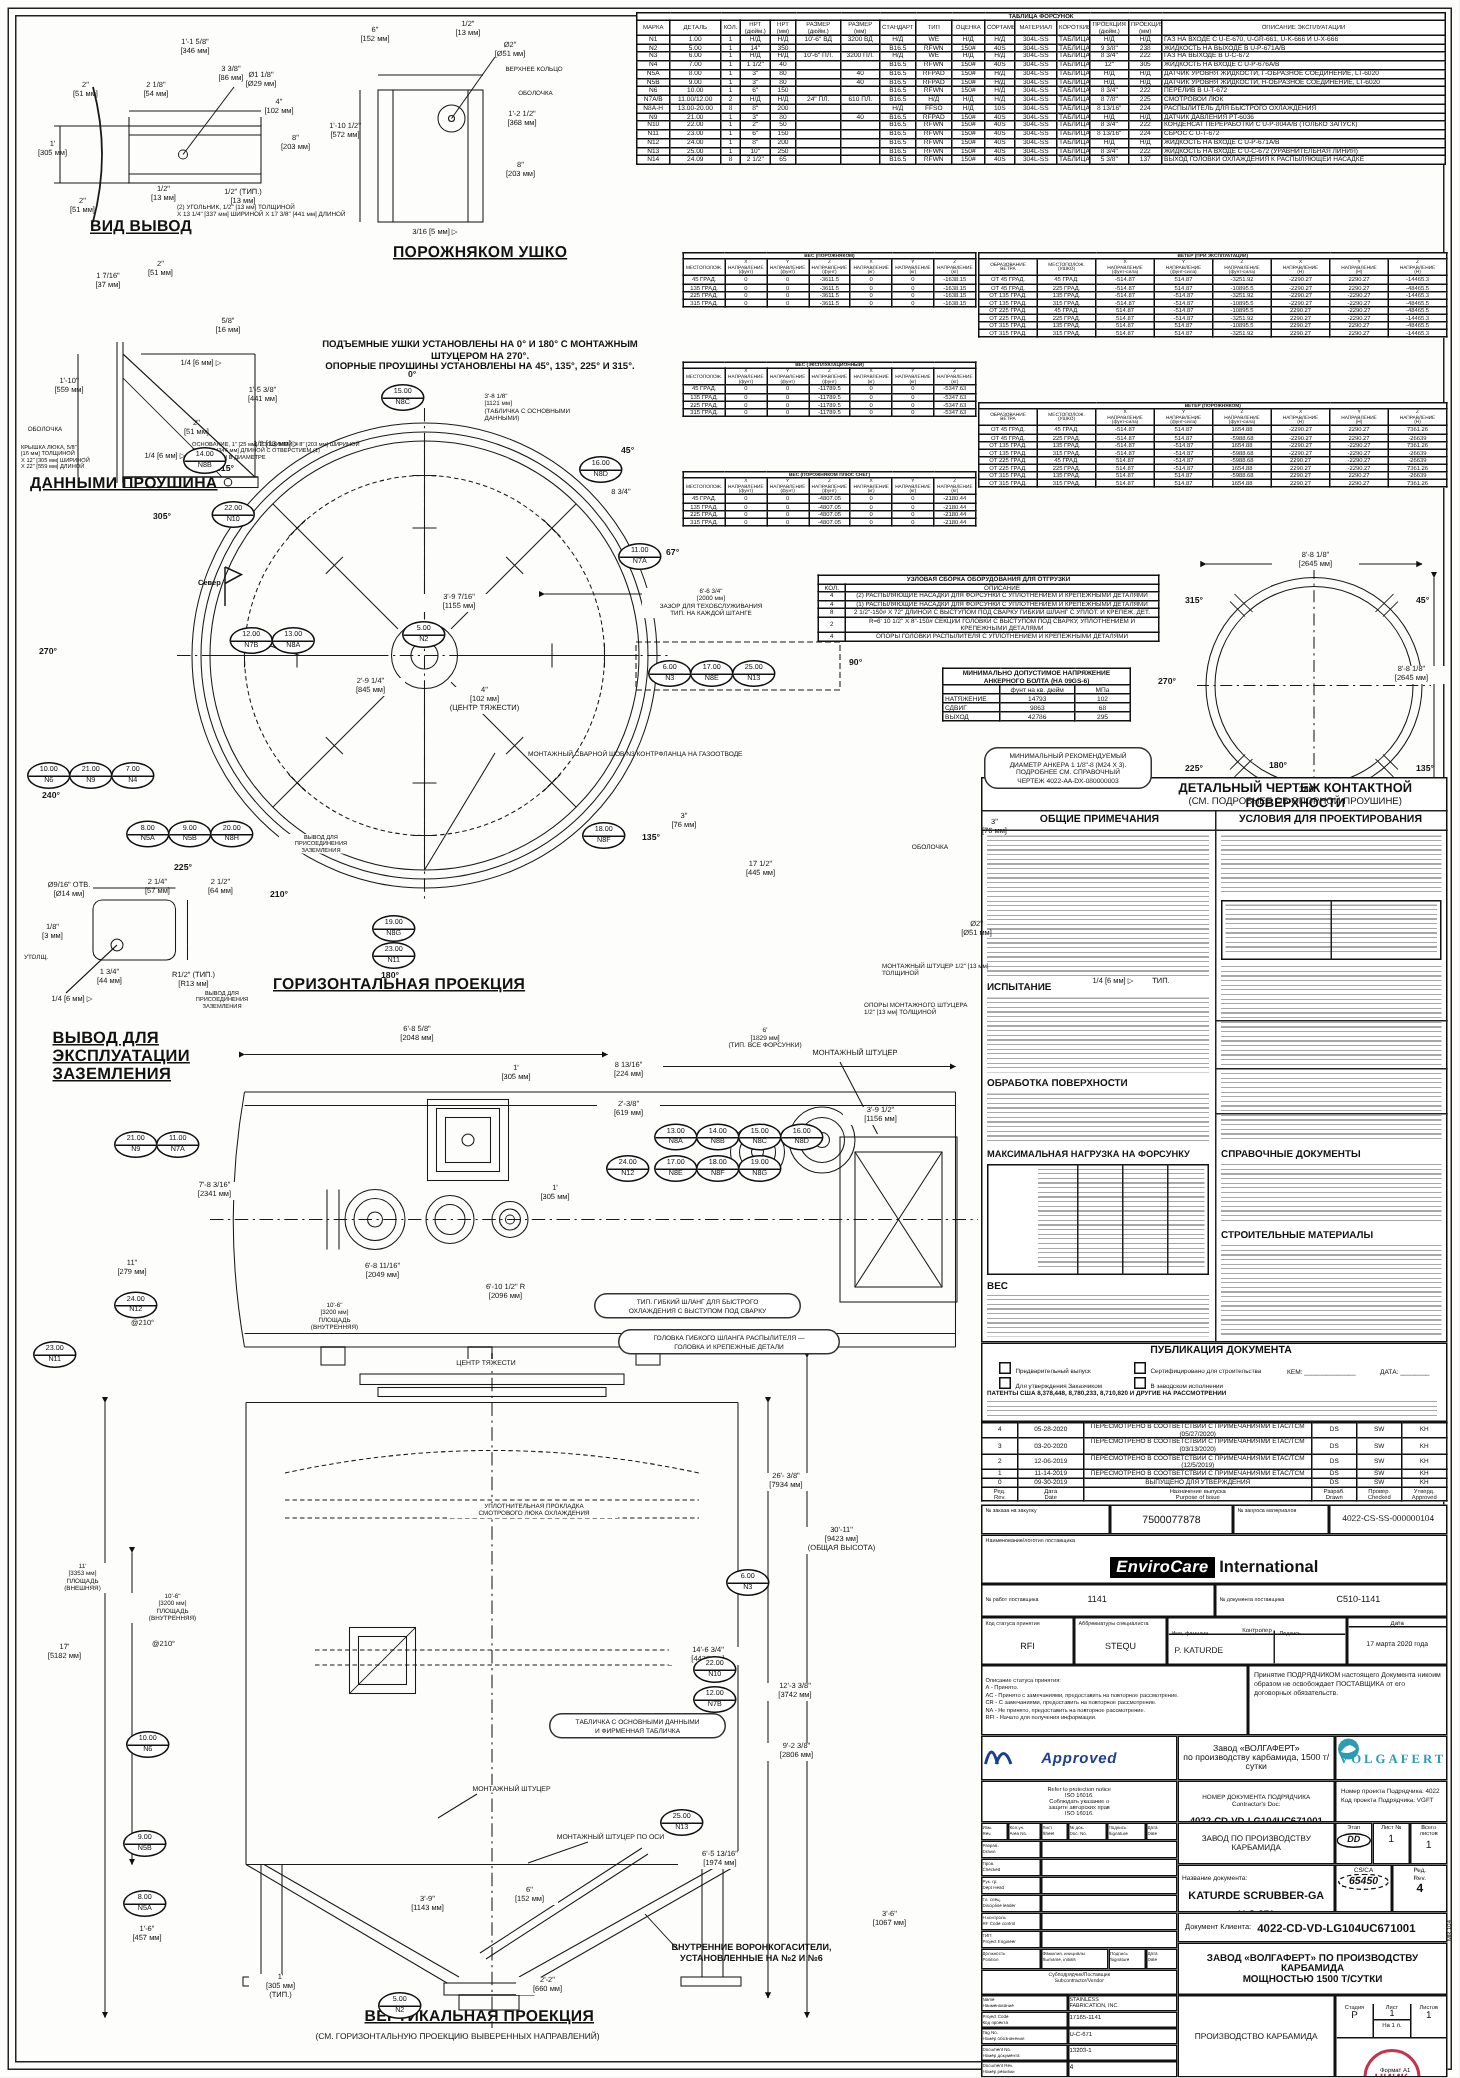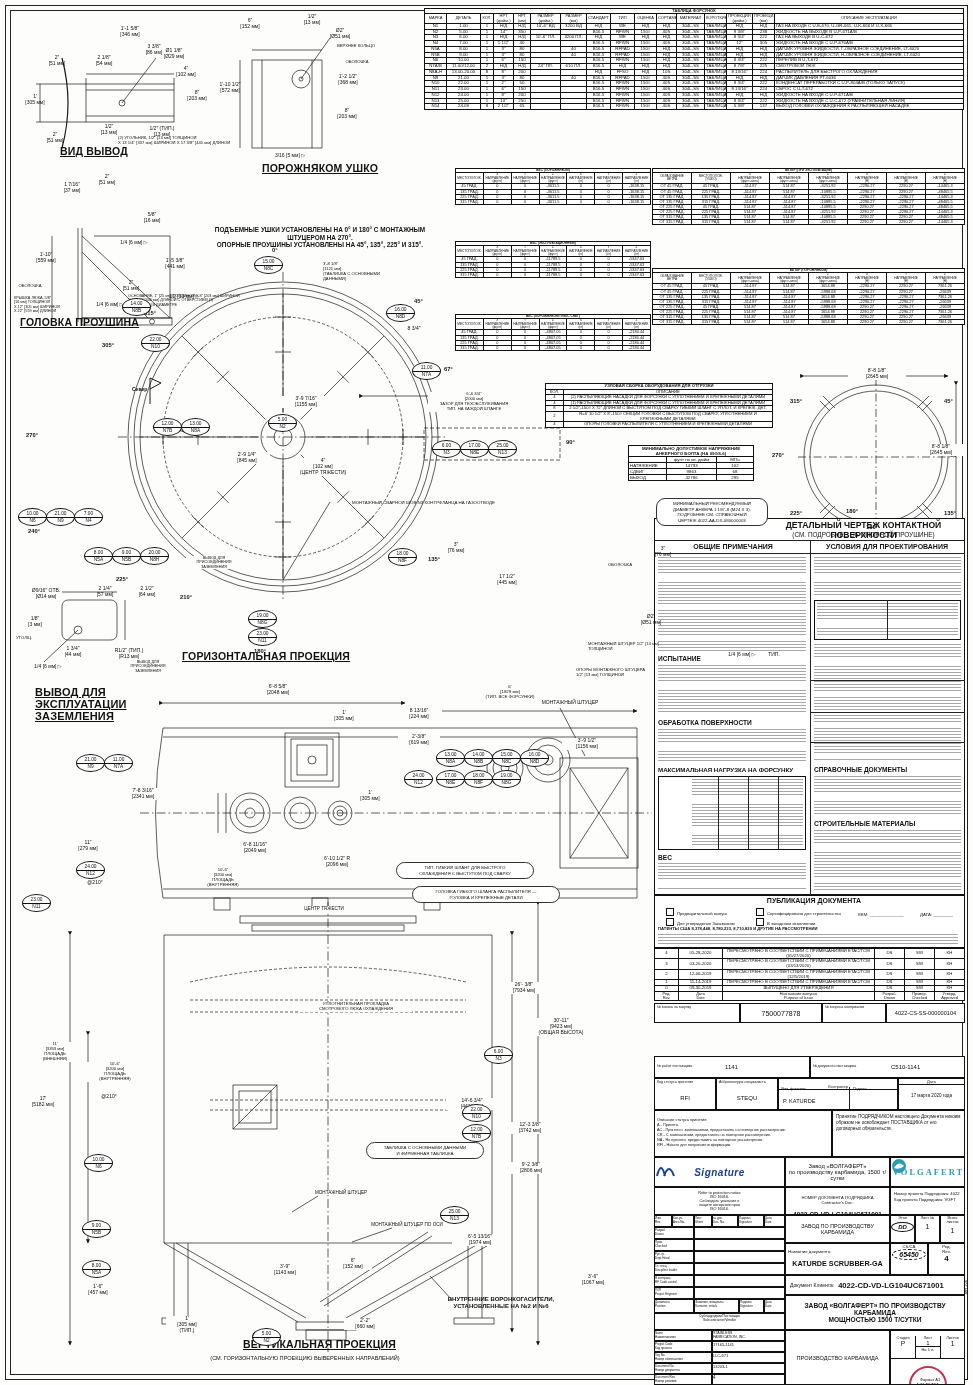--- a/index.html
+++ b/index.html
@@ -1101,41 +1101,46 @@
           <th>Утверд.
 Approved</th>
         </tr>
       </tfoot>
 </table>
 
 <div class="cell" style="left:654px;top:1003px;width:86px;height:20px"><span class="lbl" style="left:2px;top:2px">№ заказа на закупку</span></div>
 <div class="cell" style="left:740px;top:1003px;width:82px;height:20px;font-size:7px;display:flex;align-items:center;justify-content:center"><span>7500077878</span></div>
 <div class="cell" style="left:822px;top:1003px;width:64px;height:20px"><span class="lbl" style="left:2px;top:2px">№ запроса материалов</span></div>
 <div class="cell" style="left:886px;top:1003px;width:79px;height:20px;font-size:5.6px;display:flex;align-items:center;justify-content:center"><span>4022-CS-SS-000000104</span></div>
+<div class="cell" style="left:654px;top:1023px;width:311px;height:33px">
+  <span class="lbl" style="left:2px;top:2px">Наименование/логотип поставщика</span>
+  <div style="text-align:center;margin-top:4px"><span class="ec-box">EnviroCare</span><span class="ec-int">International</span></div>
+  
+</div>
 <div class="cell" style="left:654px;top:1056px;width:156px;height:22px;font-size:4.5px"><span class="lbl" style="left:2px;top:8px">№ работ поставщика</span><span style="position:absolute;left:70px;top:7px;font-size:6px">1141</span></div>
 <div class="cell" style="left:810px;top:1056px;width:155px;height:22px"><span class="lbl" style="left:2px;top:8px">№ документа поставщика</span><span style="position:absolute;left:80px;top:7px;font-size:6px">C510-1141</span></div>
 <div class="cell" style="left:654px;top:1078px;width:62px;height:32px"><span class="lbl" style="left:2px;top:2px">Код статуса принятия</span><div style="text-align:center;margin-top:16px;font-size:6px">RFI</div></div>
 <div class="cell" style="left:716px;top:1078px;width:62px;height:32px"><span class="lbl" style="left:2px;top:2px">Аббревиатуры специалиста</span><div style="text-align:center;margin-top:16px;font-size:6px">STEQU</div></div>
 <div class="cell" style="left:778px;top:1078px;width:120px;height:32px">
   <div style="text-align:center;font-size:4px;border-bottom:.7px solid #111">Контролер</div>
   <span class="lbl" style="left:2px;top:9px">Имя, фамилия</span>
   <span style="position:absolute;left:4px;top:19px;font-size:5.6px">P. KATURDE</span>
   <div class="vl" style="left:70px;top:8px;height:24px"></div>
   <span class="lbl" style="left:74px;top:9px">Подпись</span>
 </div>
 <div class="cell" style="left:898px;top:1078px;width:67px;height:32px"><div style="text-align:center;font-size:4px;border-bottom:.7px solid #111">Дата</div><div style="text-align:center;margin-top:8px;font-size:4.6px">17 марта 2020 года</div></div>
 <div class="cell" style="left:654px;top:1110px;width:178px;height:47px;text-align:left;padding:2px;font-size:3.8px;line-height:1.3">
   <div>Описание статуса принятия:</div><div>А - Принято.</div><div>АС - Принято с замечаниями, предоставить на повторное рассмотрение.</div><div>CR - С замечаниями, предоставить на повторное рассмотрение.</div><div>NA - Не принято, предоставить на повторное рассмотрение.</div><div>RFI - Начато для получения информации.</div>
 </div>
 <div class="cell" style="left:832px;top:1110px;width:133px;height:47px;padding:3px;font-size:4.6px;line-height:1.35;text-align:left">Принятие ПОДРЯДЧИКОМ настоящего Документа никоим образом не освобождает ПОСТАВЩИКА от его договорных обязательств.</div>
 <div class="cell" style="left:654px;top:1157px;width:131px;height:30px;display:flex;align-items:center;justify-content:center">
   <svg width="22" height="20" viewBox="0 0 22 20">
         <path d="M2,18 Q6,2 10,18 M9,18 Q14,4 19,18" fill="none" stroke="#1b3f95" stroke-width="2"></path>
       </svg>
-  <span class="tecni">Signature</span>
+  <span class="tecni">Approved</span>
 </div>
 <div class="cell" style="left:785px;top:1157px;width:105px;height:30px;display:flex;align-items:center;justify-content:center;font-size:5.8px;text-align:center"><span>Завод «ВОЛГАФЕРТ»
 по производству карбамида, 1500 т/сутки</span></div>
 <div class="cell" style="left:890px;top:1157px;width:75px;height:30px;display:flex;align-items:center;justify-content:center">
   <svg width="16" height="16" viewBox="0 0 16 16">
         <circle cx="8" cy="8" r="7" fill="#2a9db4"></circle>
         <path d="M3,10 Q8,2 13,8 Q9,12 3,10" fill="#fff"></path>
       </svg>
   <span class="volga" style="font-size:8.5px;margin-left:2px">VOLGAFERT</span>
 </div>
@@ -1229,21 +1234,21 @@
 Номер документа</div>
     <div class="cell" style="left:712px;top:1363px;width:73px;height:11px;font-size:4px">13203-1</div>
 <div class="cell" style="left:654px;top:1374px;width:58px;height:11px;font-size:3px">Document Rev.
 Номер ревизии</div>
     <div class="cell" style="left:712px;top:1374px;width:73px;height:11px;font-size:4.6px">4</div>
 <div class="lbl" style="left:920px;top:1378px;font-size:4px">Формат А1</div>
 <div class="lbl rot" style="left:964px;top:1280px;font-size:4px">MR 104</div>
 
 <div class="ttl" style="left:60px;top:145px">ВИД ВЫВОД</div>
 <div class="ttl" style="left:262px;top:162px">ПОРОЖНЯКОМ УШКО</div>
-<div class="ttl" style="left:20px;top:316px">ГОЛОВКА ПРОУШИНА</div>
+<div class="ttl" style="left:20px;top:316px">ДАННЫМИ ПРОУШИНА</div>
 <div class="ttl" style="left:35px;top:686px;font-size:11px">ВЫВОД ДЛЯ
 ЭКСПЛУАТАЦИИ
 ЗАЗЕМЛЕНИЯ</div>
 <div class="ttl" style="left:182px;top:650px">ГОРИЗОНТАЛЬНАЯ ПРОЕКЦИЯ</div>
 <div class="ttl" style="left:243px;top:1338px">ВЕРТИКАЛЬНАЯ ПРОЕКЦИЯ</div>
 <div class="ann" style="left:155px;top:1355px;width:300px;font-size:5.6px">(СМ. ГОРИЗОНТАЛЬНУЮ ПРОЕКЦИЮ ВЫВЕРЕННЫХ НАПРАВЛЕНИЙ)</div>
 
 <div class="deg" style="left:272px;top:247px">0°</div>
 <div class="deg" style="left:414px;top:298px">45°</div>
 <div class="deg" style="left:444px;top:366px">67°</div>

